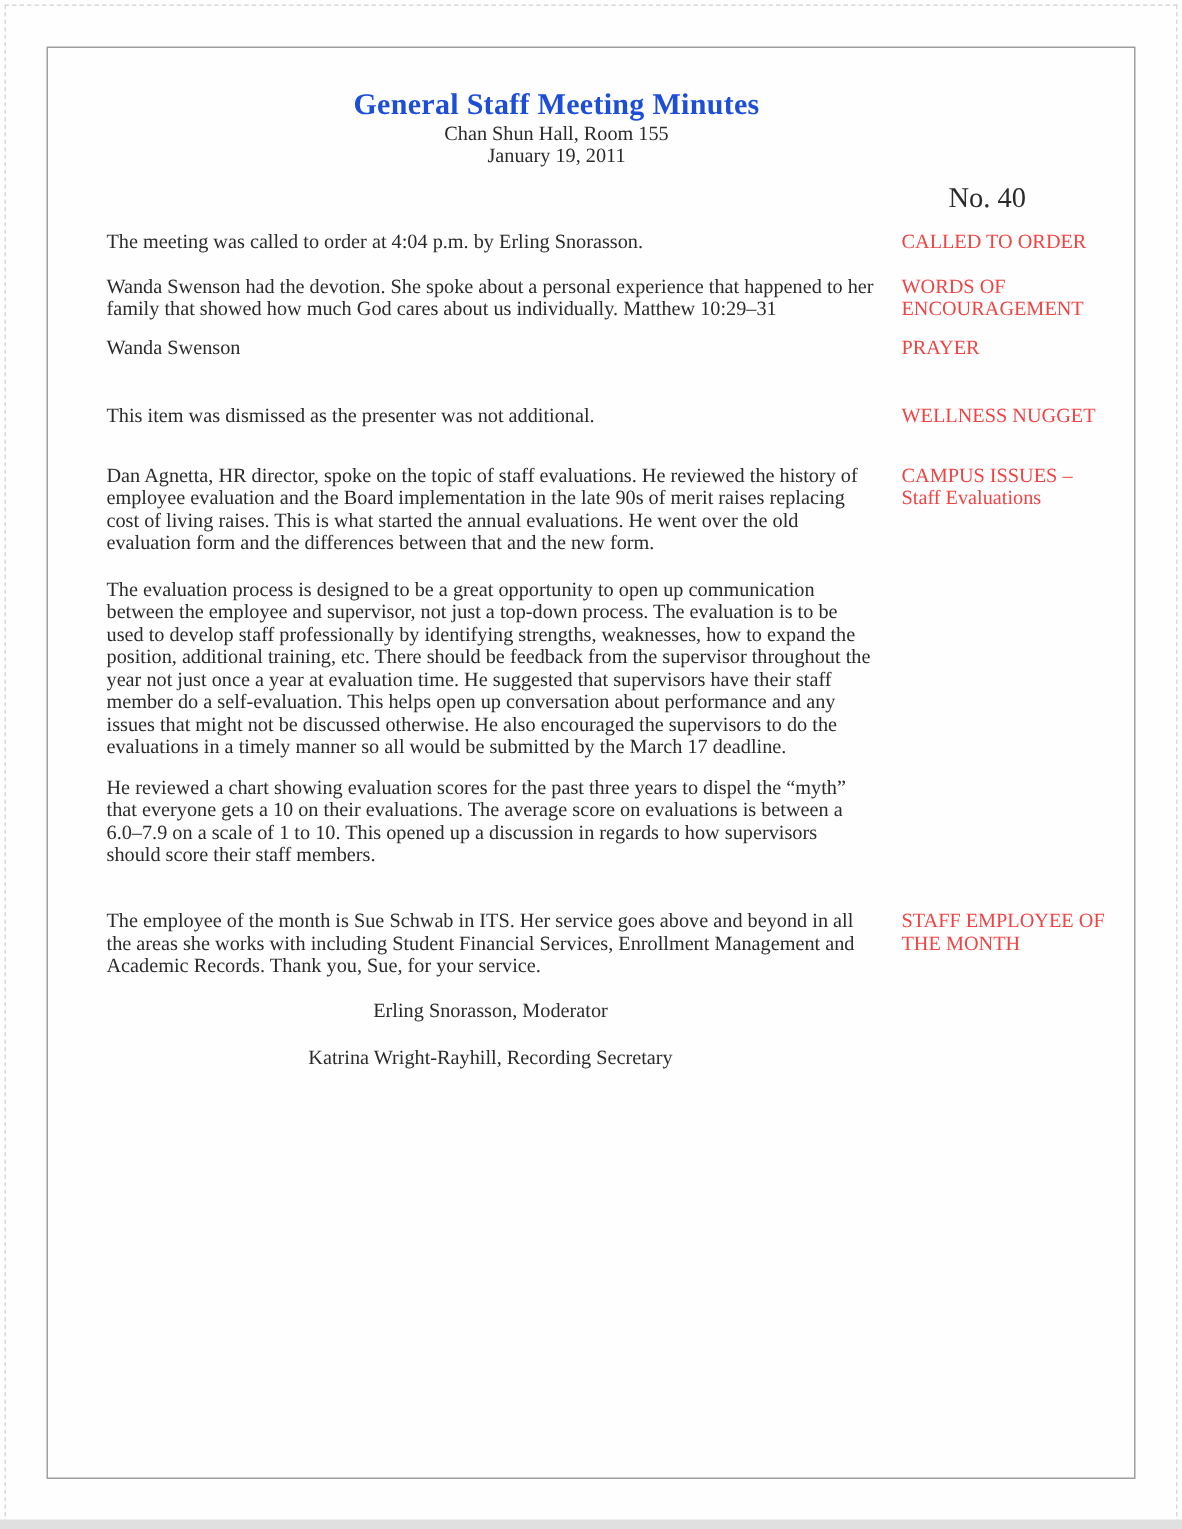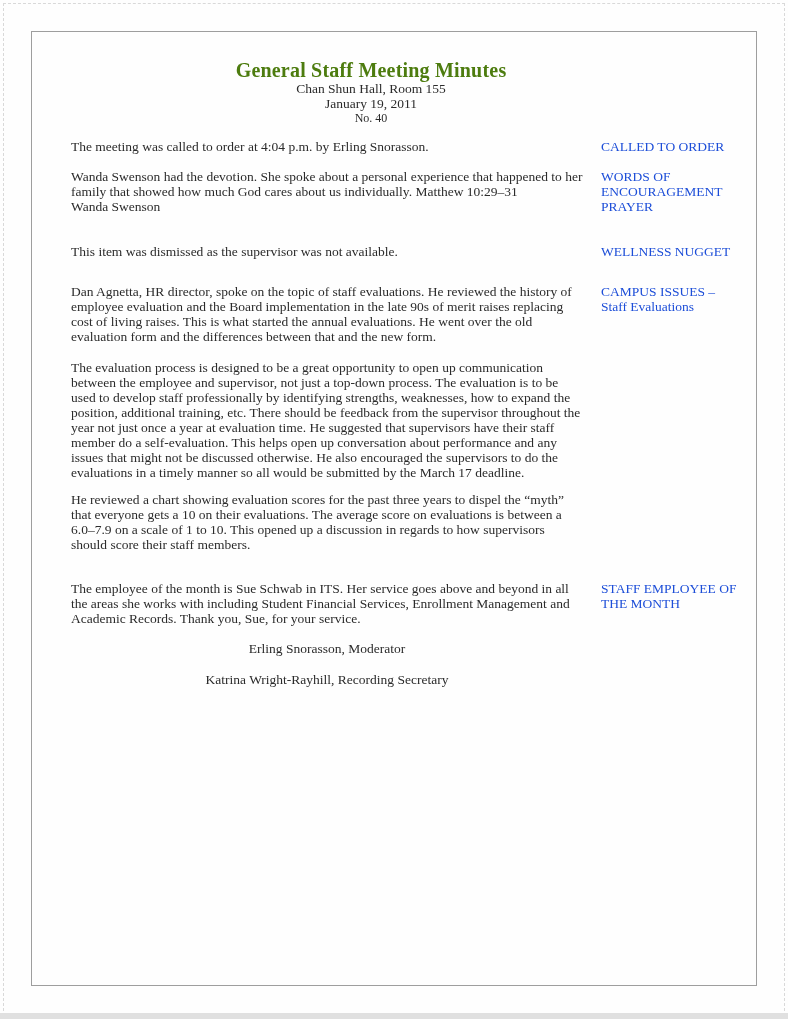--- a/index.html
+++ b/index.html
@@ -41,30 +41,32 @@
   
   .header {
     width: 626px;
     margin: 27px 0 0 26px;
     text-align: center;
   }
   .doc-title {
     font-size: 20px;
     font-weight: bold;
     line-height: 22px;
-    color: #4d7c0f;
+    color: #1d4ed8;
     letter-spacing: 0.2px;
   }
   .doc-sub {
     font-size: 13.5px;
     line-height: 15px;
   }
   .doc-number {
-    font-size: 12px;
+    font-size: 19px;
     line-height: 15px;
+    margin-top: 14px;
+    text-align: right;
   }
   
   .content {
     margin-top: 13px;
   }
   .row {
     display: flex;
     align-items: flex-start;
   }
   .body-col {
@@ -73,24 +75,24 @@
     font-size: 13.5px;
     line-height: 15px;
     text-align: left;
   }
   .head-col {
     margin-left: 18px;
     width: 155px;
     font-size: 13.5px;
     line-height: 15px;
     white-space: pre-line;
-    color: #1d4ed8;
+    color: #ef4444;
   }
   .mb12 { margin-bottom: 12px; }
-  .mb13 { margin-bottom: 0; }
+  .mb13 { margin-bottom: 11px; }
   .mb15 { margin-bottom: 15px; }
   .mb16 { margin-bottom: 16px; }
   .mb25 { margin-bottom: 25px; }
   .mb29 { margin-bottom: 29px; }
   .mb30 { margin-bottom: 30px; }
   .signature {
     margin-left: 39px;
     width: 512px;
     font-size: 13.5px;
     line-height: 15px;
@@ -126,21 +128,21 @@
         <div class="head-col">WORDS OF
 ENCOURAGEMENT</div>
       </div>
 
       <div class="row mb30">
         <p class="body-col">Wanda Swenson</p>
         <div class="head-col">PRAYER</div>
       </div>
 
       <div class="row mb25">
-        <p class="body-col">This item was dismissed as the supervisor was not available.</p>
+        <p class="body-col">This item was dismissed as the presenter was not additional.</p>
         <div class="head-col">WELLNESS NUGGET</div>
       </div>
 
       <div class="row mb16">
         <p class="body-col">Dan Agnetta, HR director, spoke on the topic of staff evaluations. He reviewed the history of employee evaluation and the Board implementation in the late 90s of merit raises replacing cost of living raises. This is what started the annual evaluations. He went over the old evaluation form and the differences between that and the new form.</p>
         <div class="head-col">CAMPUS ISSUES –
 Staff Evaluations</div>
       </div>
 
       <div class="row mb12">

